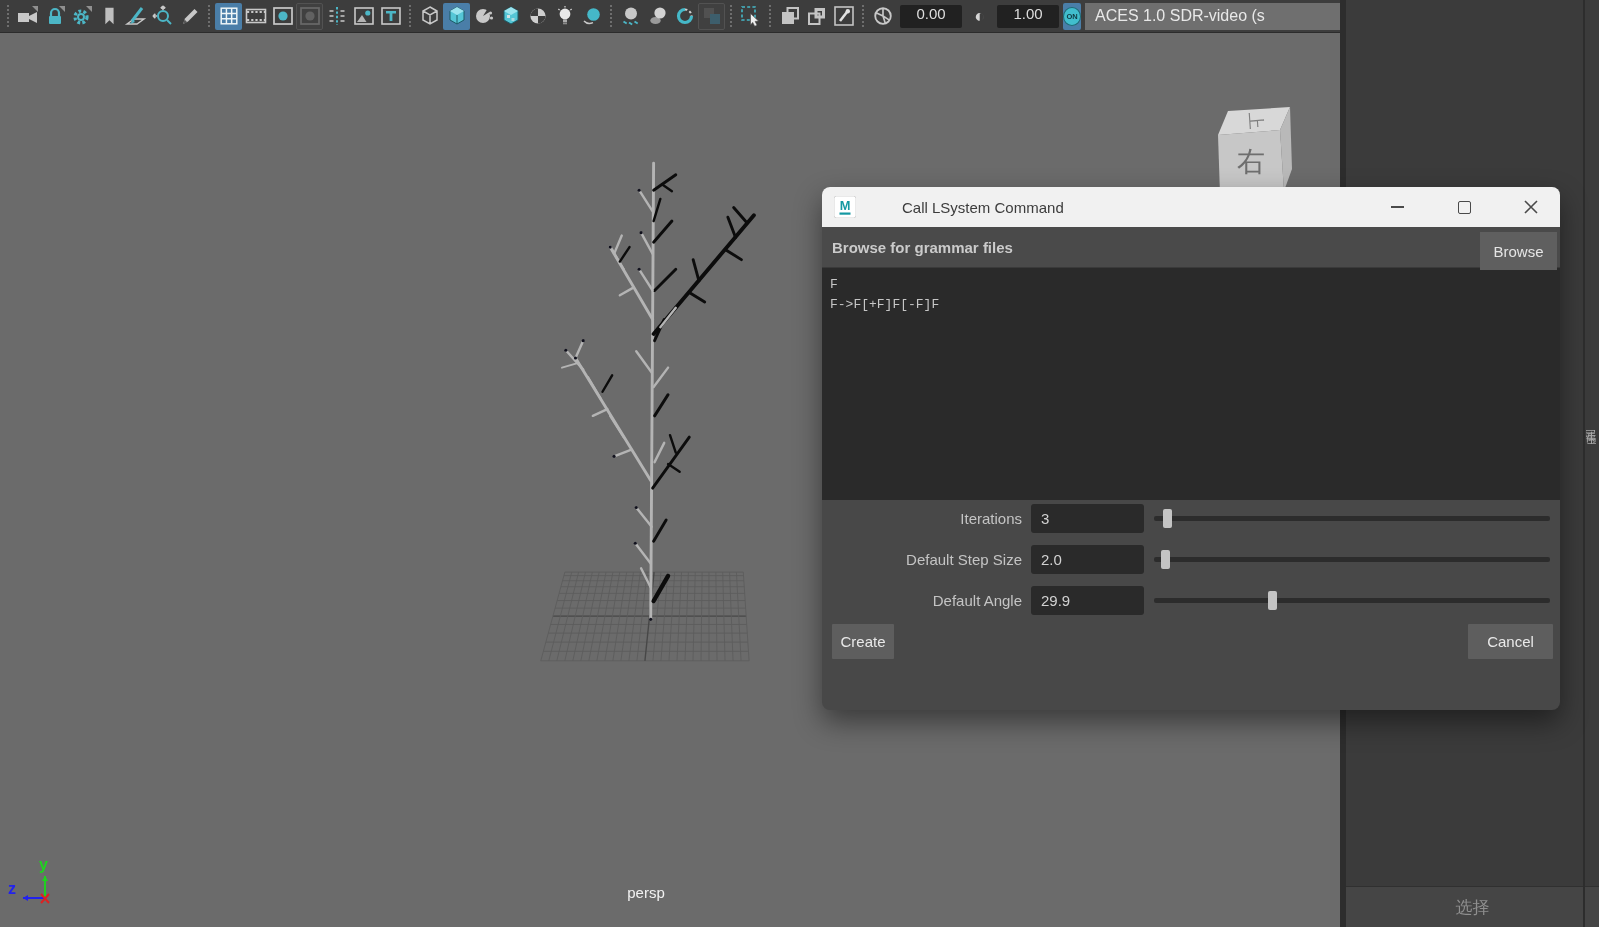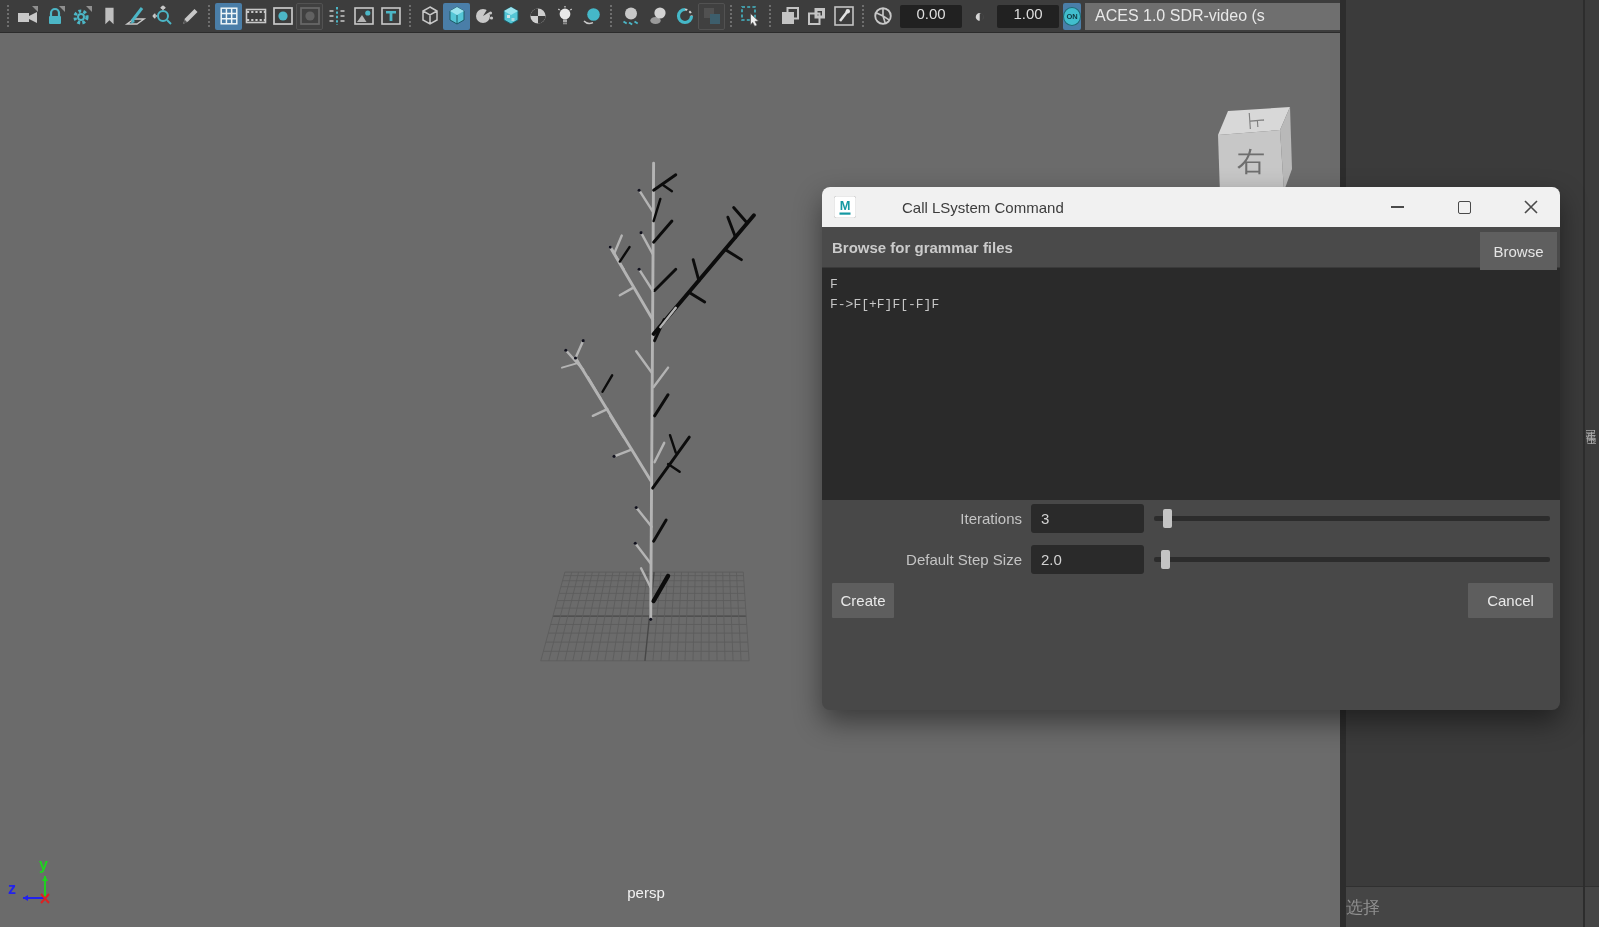--- a/index.html
+++ b/index.html
@@ -27,21 +27,21 @@
   .scene{position:absolute;left:0;top:0;}
   .persp{position:absolute;left:596px;top:851px;width:100px;text-align:center;color:#f2f2f2;
          font-weight:normal;font-size:15px;}
   .axis{position:absolute;left:6px;top:815px;}
   .viewcube{position:absolute;left:1204px;top:64px;}
 
   
   .seam{position:absolute;left:1340px;top:0;width:6px;height:927px;background:#2d2d2d;}
   .rpanel{position:absolute;left:1346px;top:0;width:253px;height:927px;background:#3b3b3b;}
   .rpanel-bottom{position:absolute;left:0;top:886px;width:253px;height:41px;background:#454545;
-                 border-top:1px solid #303030;display:flex;align-items:center;
+                 border-top:1px solid #303030;display:flex;align-items:center;justify-content:center;
                  color:#8f8f8f;font-size:17px;}
   .edge-seam{position:absolute;left:1583px;top:0;width:2px;height:927px;background:#2d2d2d;}
   .edge-tab{position:absolute;left:1586px;top:418px;width:13px;height:52px;overflow:hidden;
             color:#a8a8a8;font-size:14px;writing-mode:vertical-rl;letter-spacing:2px;}
 
   
   .dialog{position:absolute;left:822px;top:187px;width:738px;height:523px;background:#484848;
           border-radius:8px;box-shadow:0 12px 28px rgba(0,0,0,.45);z-index:10;overflow:hidden;}
   .titlebar{height:40px;background:#f1f1f1;display:flex;align-items:center;position:relative;}
   .mayaicon{width:22px;height:22px;margin:0 10px 0 12px;flex:none;}
@@ -482,19 +482,29 @@
     <div class="prow">
       <div class="plabel">Default Step Size</div>
       <div class="pfield">
           <span>2.0</span>
         </div>
       <div class="slider">
         <div class="track"></div>
         <div class="handle" style="left: calc(1.8% - 0.2px);"></div>
       </div>
     </div>
+    <div class="prow">
+      <div class="plabel">Default Angle</div>
+      <div class="pfield">
+          <span>29.9</span>
+        </div>
+      <div class="slider">
+        <div class="track"></div>
+        <div class="handle" style="left: calc(29.4% - 2.6px);"></div>
+      </div>
+    </div>
 
     <div class="btnrow">
       <div class="dbtn create-btn">Create</div>
       <div class="dbtn cancel-btn">Cancel</div>
     </div>
   </div>
 </div>
 
 </body></html>

